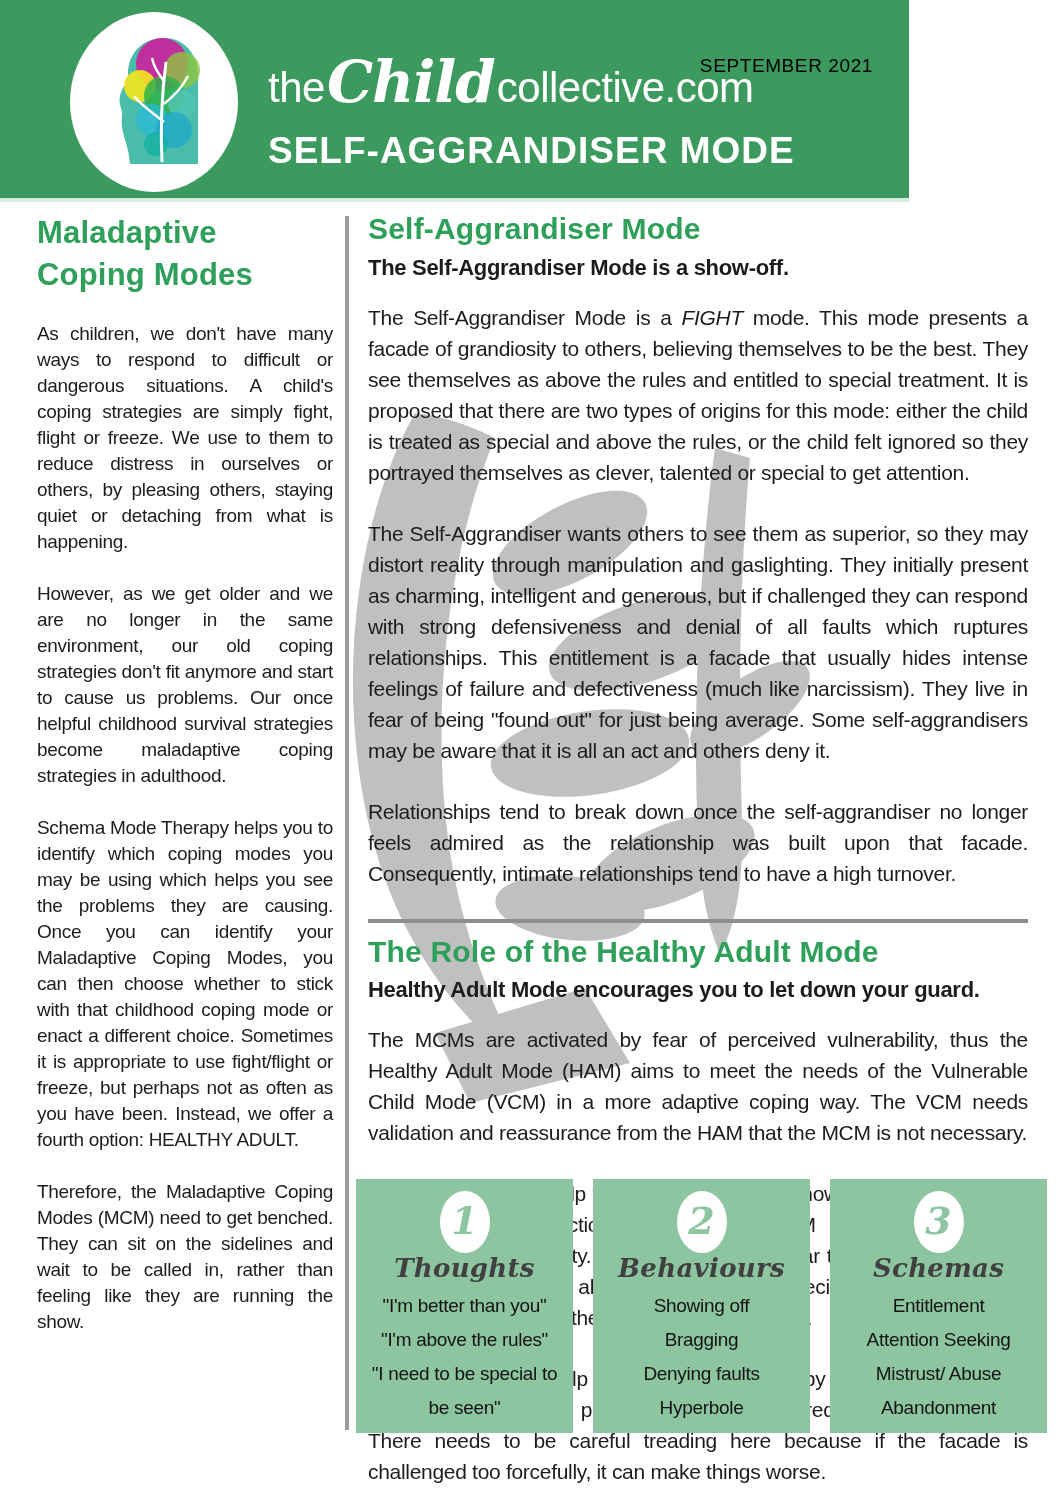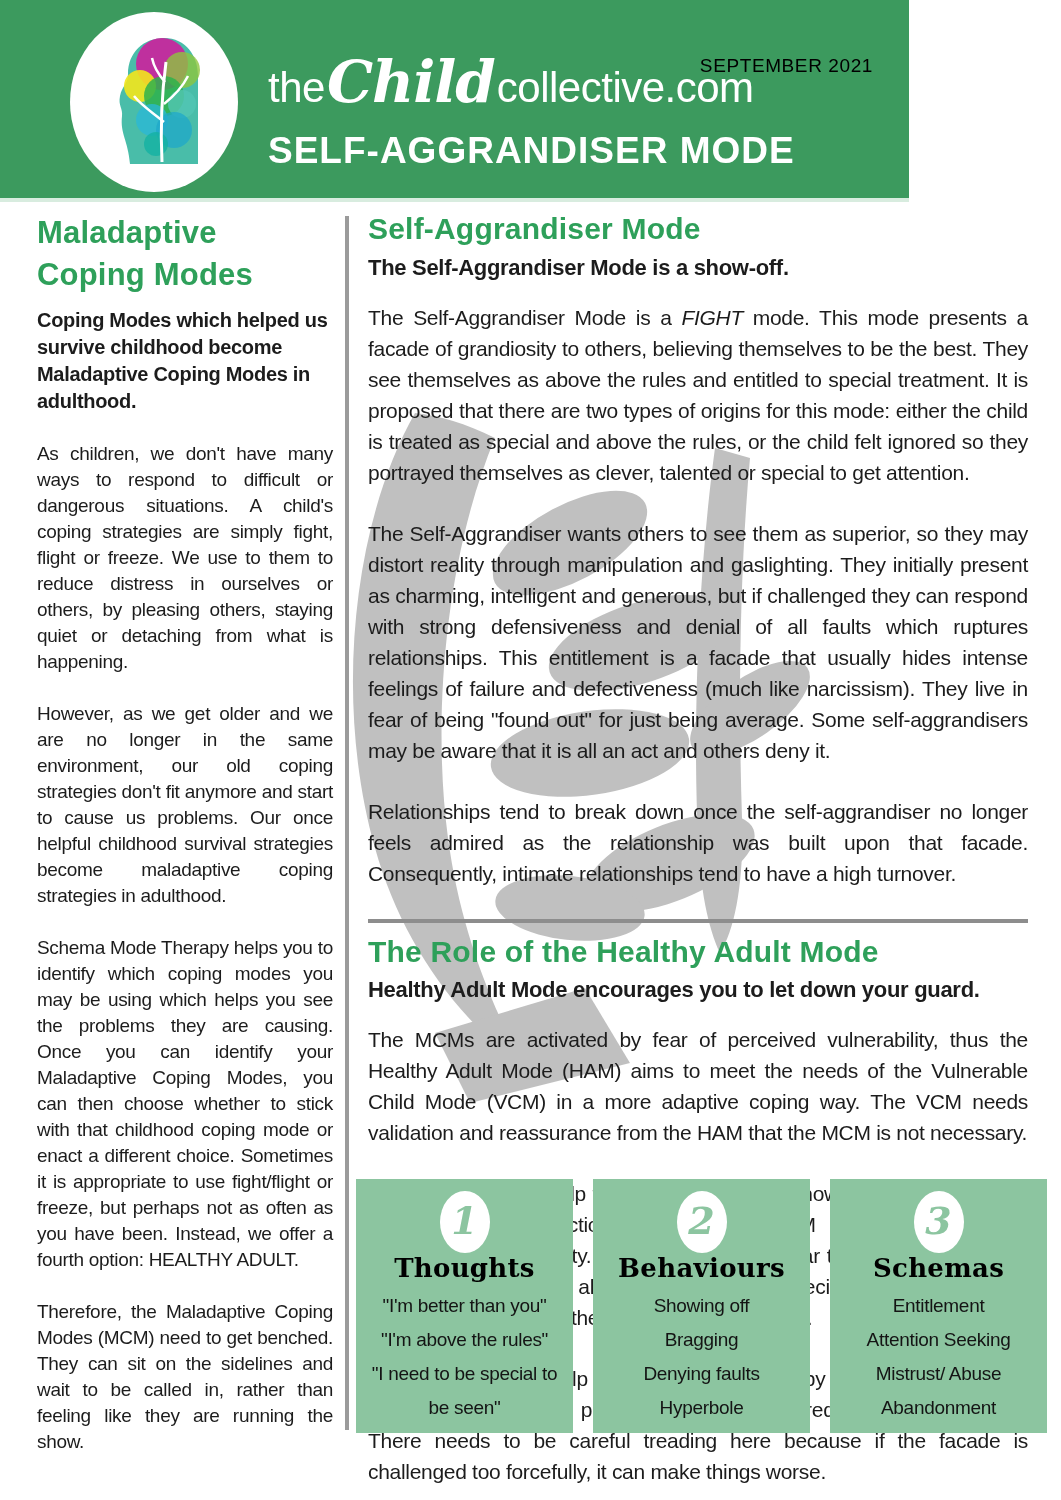--- a/index.html
+++ b/index.html
@@ -86,21 +86,21 @@
   .badge{
     width:50px;height:62px;background:#ffffff;border-radius:50%;
     display:flex;align-items:center;justify-content:center;
   }
   .badge span{
     font-family:"DejaVu Serif",serif;font-style:italic;font-weight:700;
     font-size:38px;color:var(--card-green);transform:translateY(-2px);
   }
   .card-title{
     font-family:"DejaVu Serif",serif;font-weight:800;font-size:26px;
-    color:#000000;margin-top:0;letter-spacing:0.3px;
+    color:#404040;margin-top:0;letter-spacing:0.3px;font-style:italic;
   }
   .card-items{
     margin-top:6px;text-align:center;font-size:19px;line-height:34px;
     letter-spacing:-0.3px;color:#141414;width:196px;
   }
 </style>
 </head>
 <body>
 
 <div class="header">
@@ -144,21 +144,20 @@
     <ellipse cx="250" cy="500" rx="75" ry="32" transform="rotate(6 250 500)"></ellipse>
     <ellipse cx="430" cy="300" rx="70" ry="30" transform="rotate(-35 430 300)"></ellipse>
     <polygon points="115,625 265,580 310,655 150,695"></polygon>
   </g>
 </svg>
 
 <div class="col-divider"></div>
 
 <div class="left-col">
   <h2 class="sec">Maladaptive Coping Modes</h2>
-  <div class="intro-bold">Coping Modes which helped us survive childhood become Maladaptive Coping Modes in adulthood.</div>
   <p class="body-p">As children, we don't have many ways to respond to difficult or dangerous situations. A child's coping strategies are simply fight, flight or freeze. We use to them to reduce distress in ourselves or others, by pleasing others, staying quiet or detaching from what is happening.</p>
   <p class="body-p">However, as we get older and we are no longer in the same environment, our old coping strategies don't fit anymore and start to cause us problems. Our once helpful childhood survival strategies become maladaptive coping strategies in adulthood.</p>
   <p class="body-p">Schema Mode Therapy helps you to identify which coping modes you may be using which helps you see the problems they are causing. Once you can identify your Maladaptive Coping Modes, you can then choose whether to stick with that childhood coping mode or enact a different choice. Sometimes it is appropriate to use fight/flight or freeze, but perhaps not as often as you have been. Instead, we offer a fourth option: HEALTHY ADULT.</p>
   <p class="body-p">Therefore, the Maladaptive Coping Modes (MCM) need to get benched. They can sit on the sidelines and wait to be called in, rather than feeling like they are running the show.</p>
 </div>
 
 <div class="right-col">
   <h2 class="sec">Self-Aggrandiser Mode</h2>
   <div class="sub-bold">The Self-Aggrandiser Mode is a show-off.</div>
   <p class="body-p"><span>The Self-Aggrandiser Mode is a </span><em>FIGHT</em><span> mode. This mode presents a facade of grandiosity to others, believing themselves to be the best. They see themselves as above the rules and entitled to special treatment. It is proposed that there are two types of origins for this mode: either the child is treated as special and above the rules, or the child felt ignored so they portrayed themselves as clever, talented or special to get attention.</span></p>

